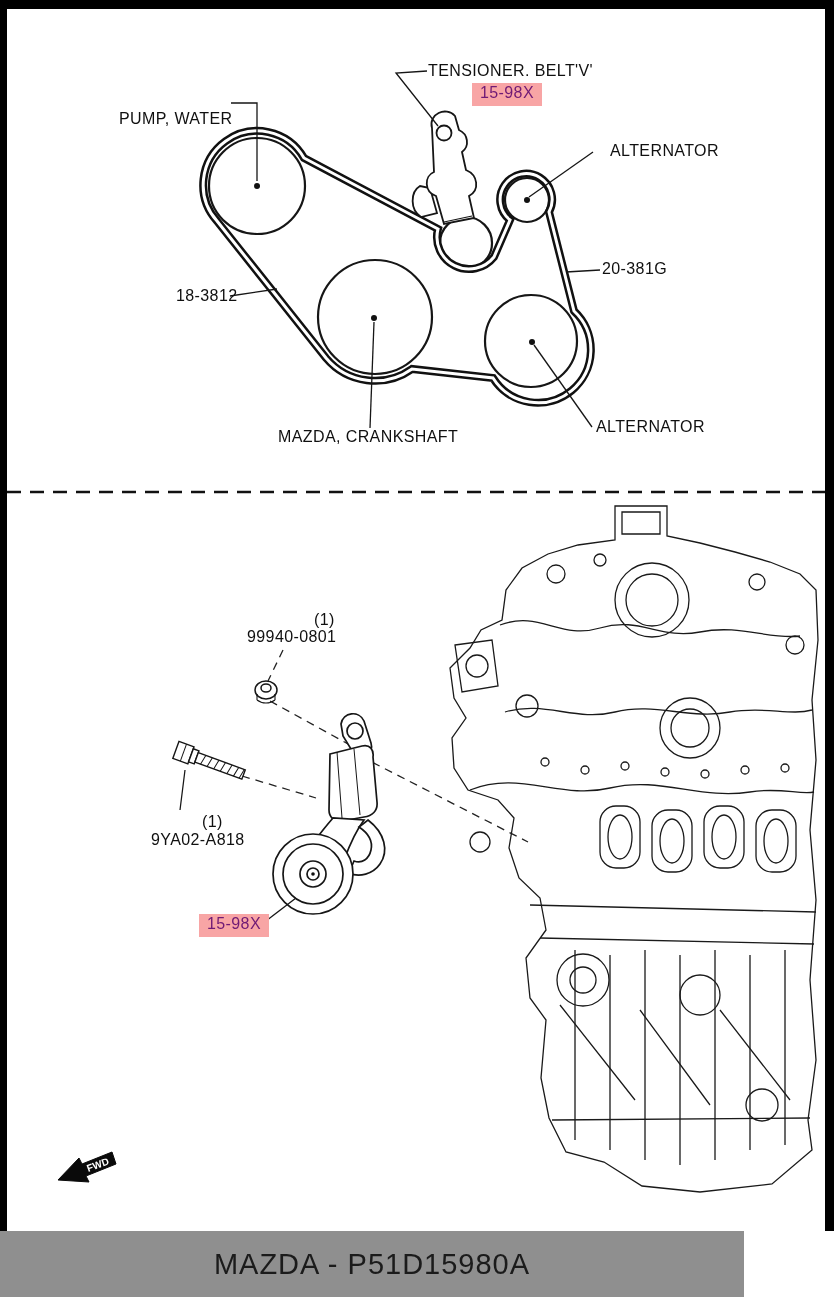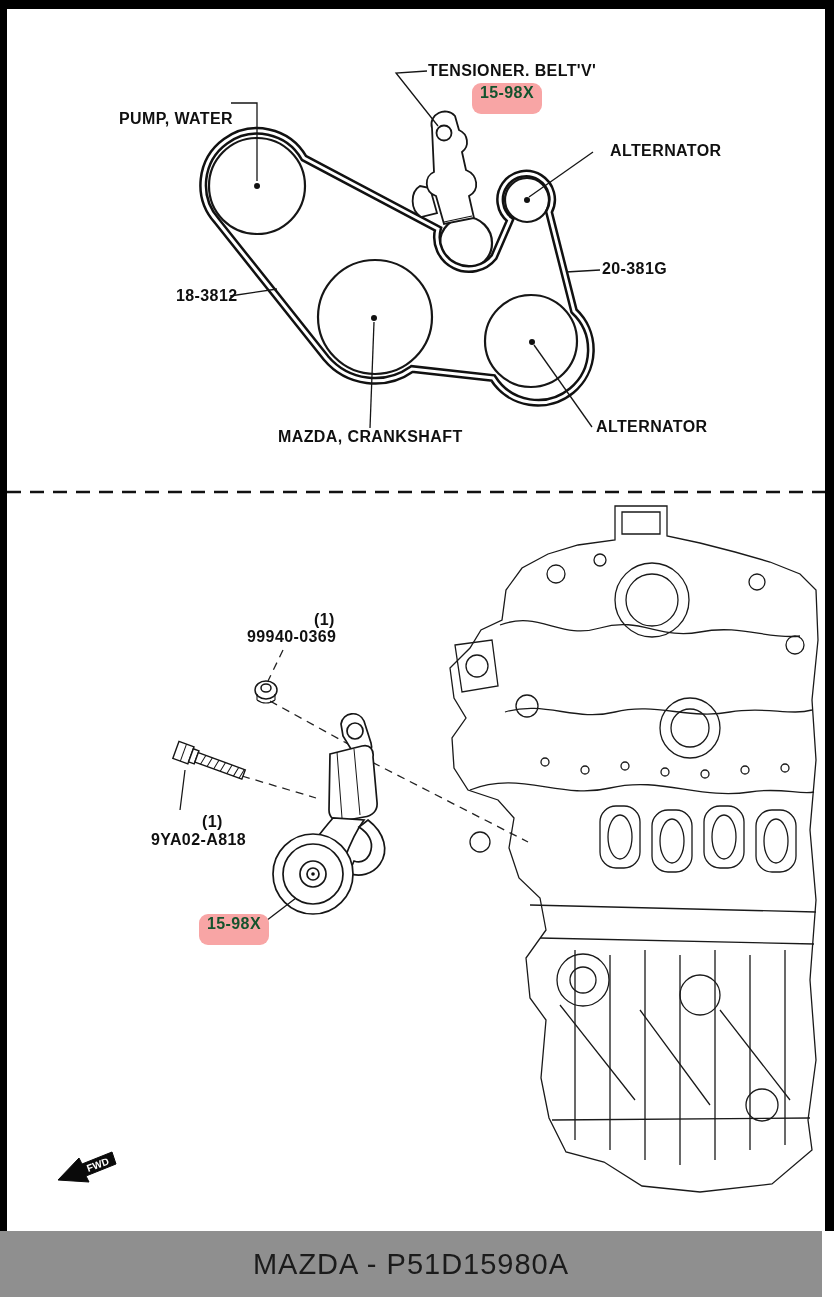--- a/index.html
+++ b/index.html
@@ -3,23 +3,23 @@
 <meta charset="utf-8">
 <style>
   html,body{margin:0;padding:0;background:#ffffff;}
   .page{position:relative;width:834px;height:1297px;background:#fff;overflow:hidden;
         font-family:"Liberation Sans",sans-serif;}
   svg.art{position:absolute;left:0;top:0;}
   .frame{position:absolute;background:#000;}
   .frame-top{left:0;top:0;width:834px;height:9px;}
   .frame-left{left:0;top:0;width:7px;height:1231px;}
   .frame-right{left:825px;top:0;width:9px;height:1231px;}
-  .lbl{position:absolute;font-size:16px;color:#101010;letter-spacing:.4px;white-space:nowrap;font-weight:bold;}
-  .hl{background:#f8a5a5;color:#14532d;padding:1px 8px 12px;border-radius:9px;}
-  .footer{position:absolute;left:0;top:1231px;width:822px;height:66px;background:#8f8f8f;
+  .lbl{position:absolute;font-size:16px;color:#101010;letter-spacing:.4px;white-space:nowrap;}
+  .hl{background:#f8a5a5;color:#701a75;padding:1px 8px 4px;}
+  .footer{position:absolute;left:0;top:1231px;width:744px;height:66px;background:#8f8f8f;
           display:flex;align-items:center;justify-content:center;gap:44px;
           font-size:29px;color:#1b1b1b;letter-spacing:1px;}
 </style>
 </head>
 <body>
 
 <div class="page">
 
   <svg class="art" width="834" height="1297" viewBox="0 0 834 1297">
 
@@ -154,21 +154,21 @@
   <span class="lbl" style="left:428px;top:62px">TENSIONER. BELT'V'</span>
   <span class="lbl hl" style="left:472px;top:83px">15-98X</span>
   <span class="lbl" style="left:119px;top:110px">PUMP, WATER</span>
   <span class="lbl" style="left:610px;top:142px">ALTERNATOR</span>
   <span class="lbl" style="left:176px;top:287px">18-3812</span>
   <span class="lbl" style="left:602px;top:260px">20-381G</span>
   <span class="lbl" style="left:278px;top:428px">MAZDA, CRANKSHAFT</span>
   <span class="lbl" style="left:596px;top:418px">ALTERNATOR</span>
 
   <span class="lbl" style="left:314px;top:611px">(1)</span>
-  <span class="lbl" style="left:247px;top:628px">99940-0369</span>
+  <span class="lbl" style="left:247px;top:628px">99940-0801</span>
   <span class="lbl" style="left:202px;top:813px">(1)</span>
   <span class="lbl" style="left:151px;top:831px">9YA02-A818</span>
   <span class="lbl hl" style="left:199px;top:914px">15-98X</span>
 
   <div class="frame frame-top"></div>
   <div class="frame frame-left"></div>
   <div class="frame frame-right"></div>
 
   <div class="footer">
     <span>MAZDA - P51D15980A</span>

